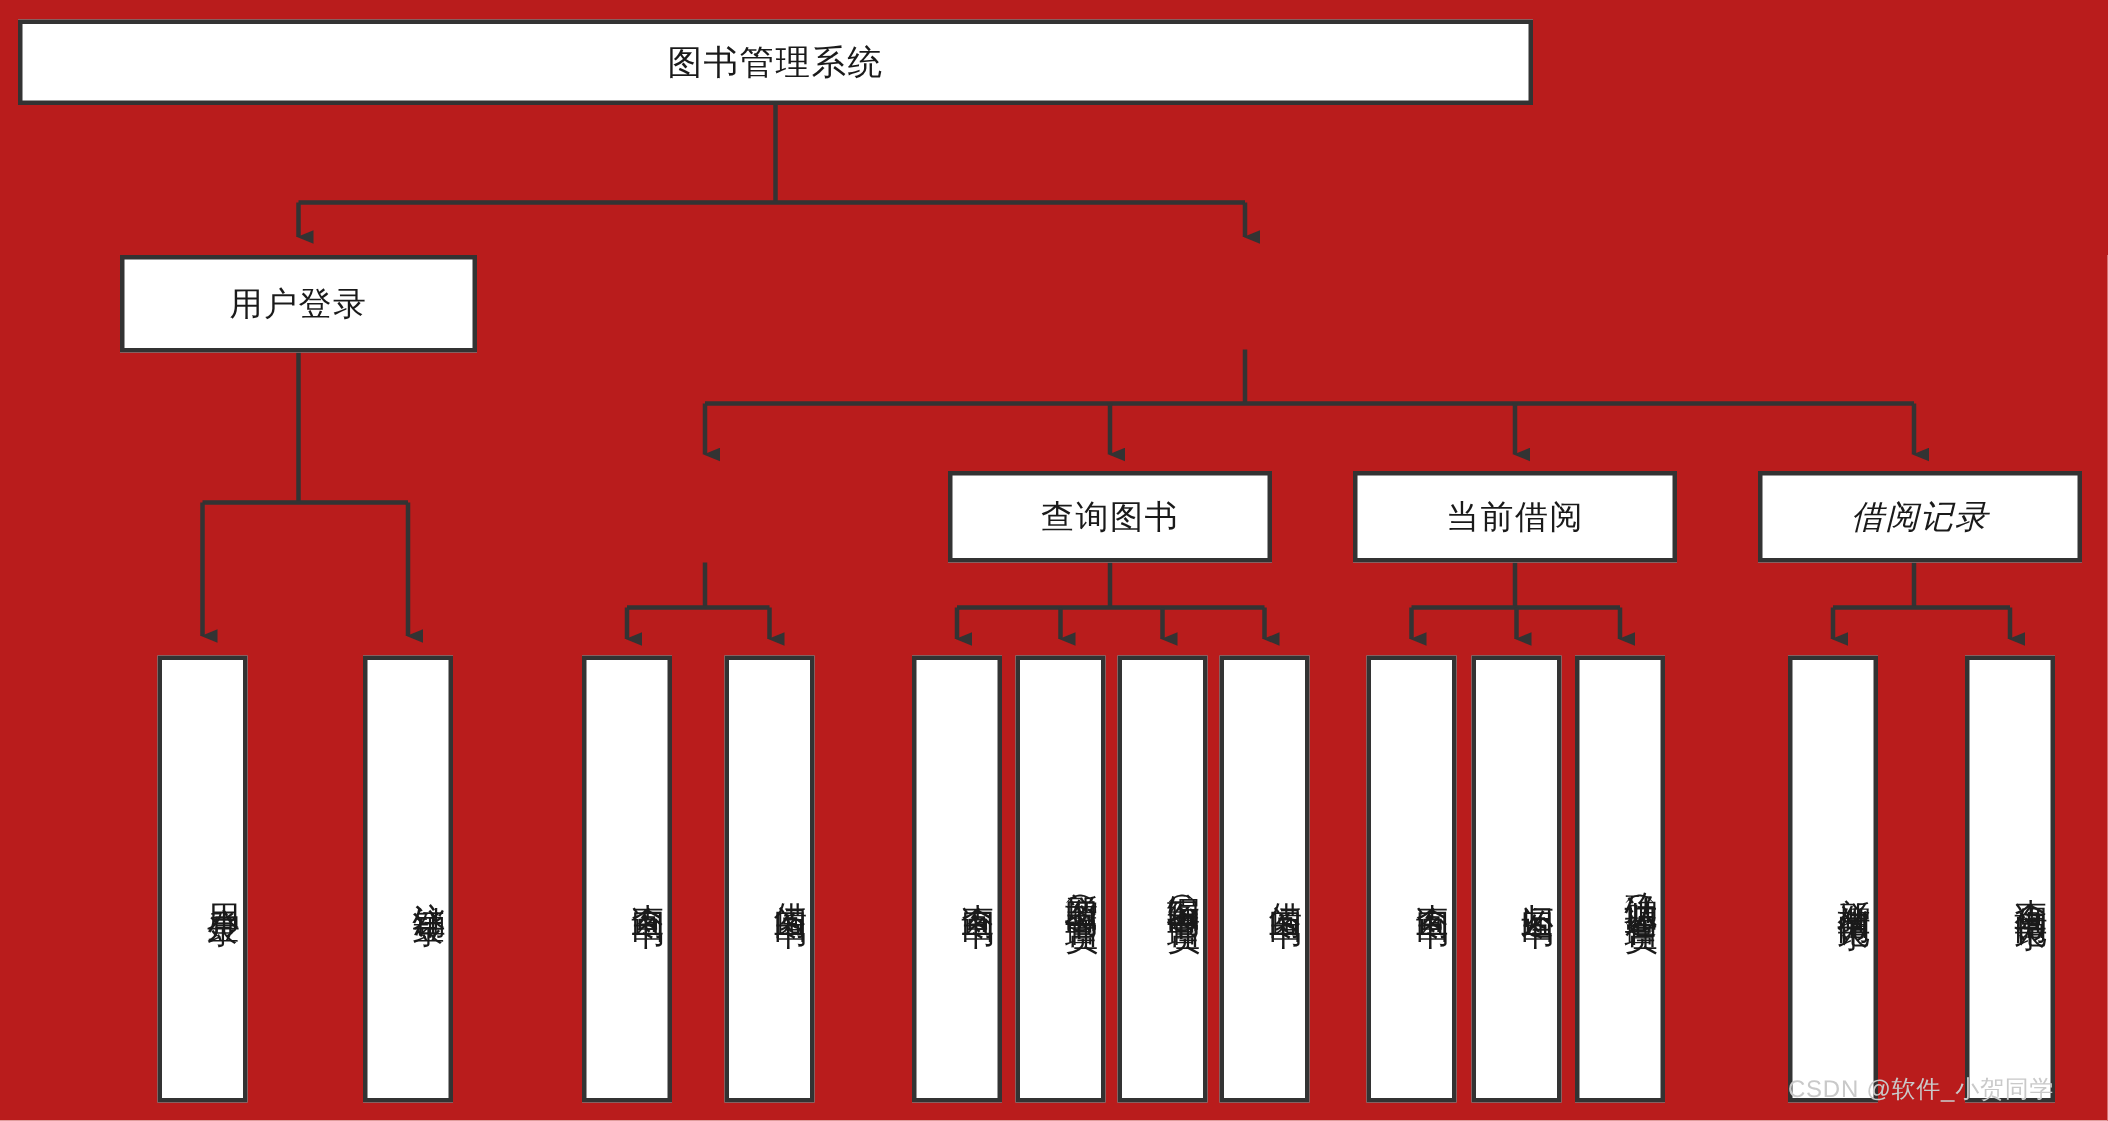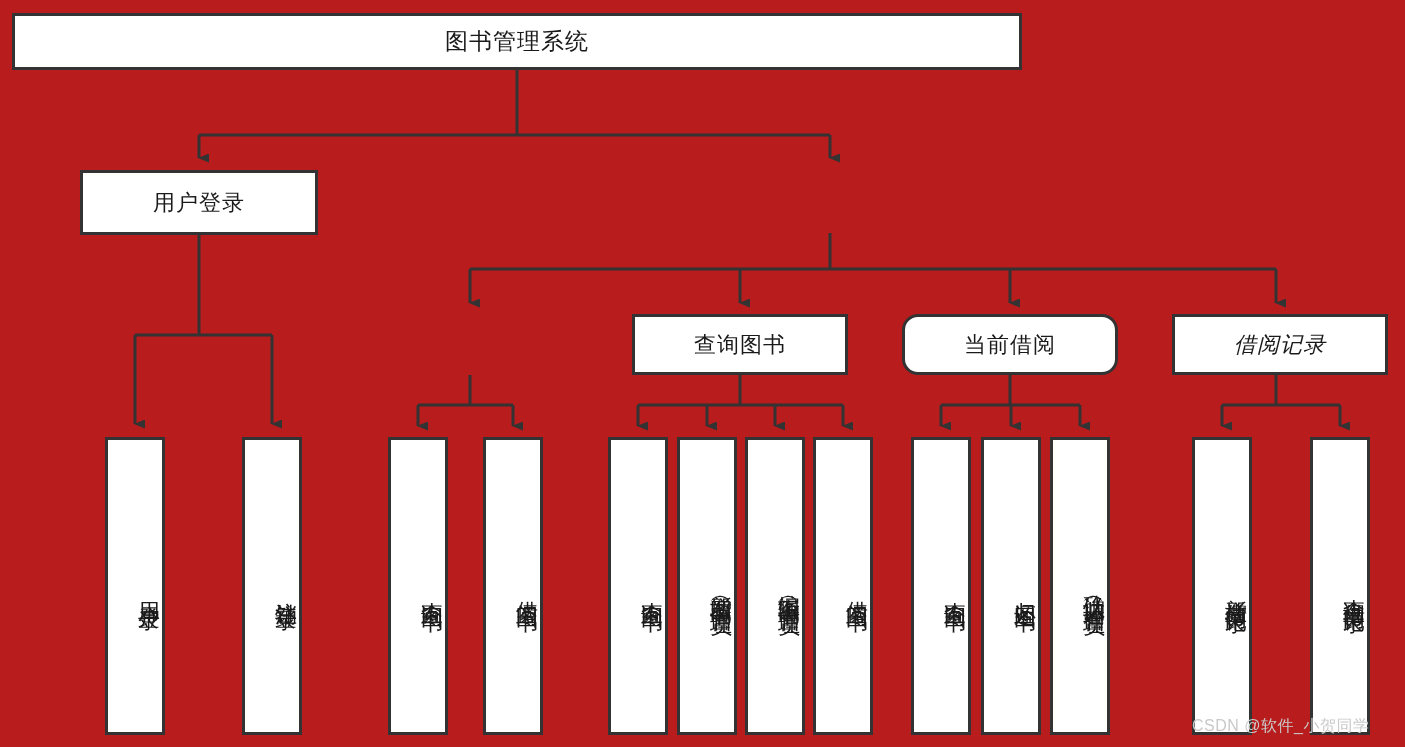--- a/index.html
+++ b/index.html
@@ -119,21 +119,21 @@
     <span>图书管理系统</span>
   </div>
 
   <div class="node horiz" style="left:80px;top:170px;width:238px;height:65px;">
     <span>用户登录</span>
   </div>
 
   <div class="node horiz" style="left:632px;top:314px;width:216px;height:61px;">
     <span>查询图书</span>
   </div>
-  <div class="node horiz" style="left:902px;top:314px;width:216px;height:61px;border-radius:16px;">
+  <div class="node horiz" style="left:902px;top:314px;width:216px;height:61px;">
     <span>当前借阅</span>
   </div>
   <div class="node horiz" style="left:1172px;top:314px;width:216px;height:61px;font-style:italic;">
     <span>借阅记录</span>
   </div>
 
   <div class="node vert" style="left:105px;top:437px;width:60px;height:298px;">
     <span>用户登录</span>
   </div>
   <div class="node vert" style="left:242px;top:437px;width:60px;height:298px;">

